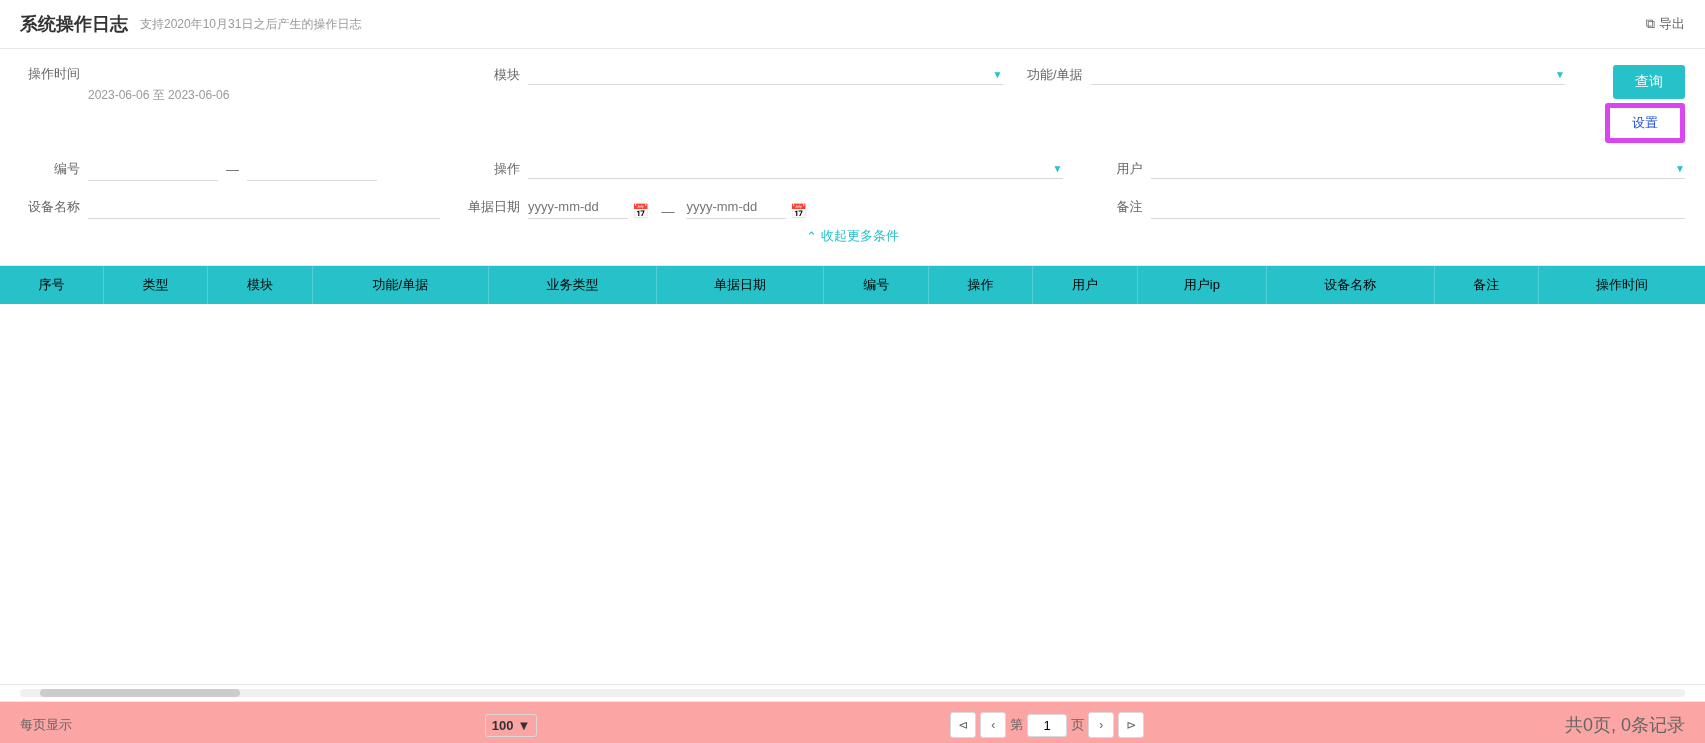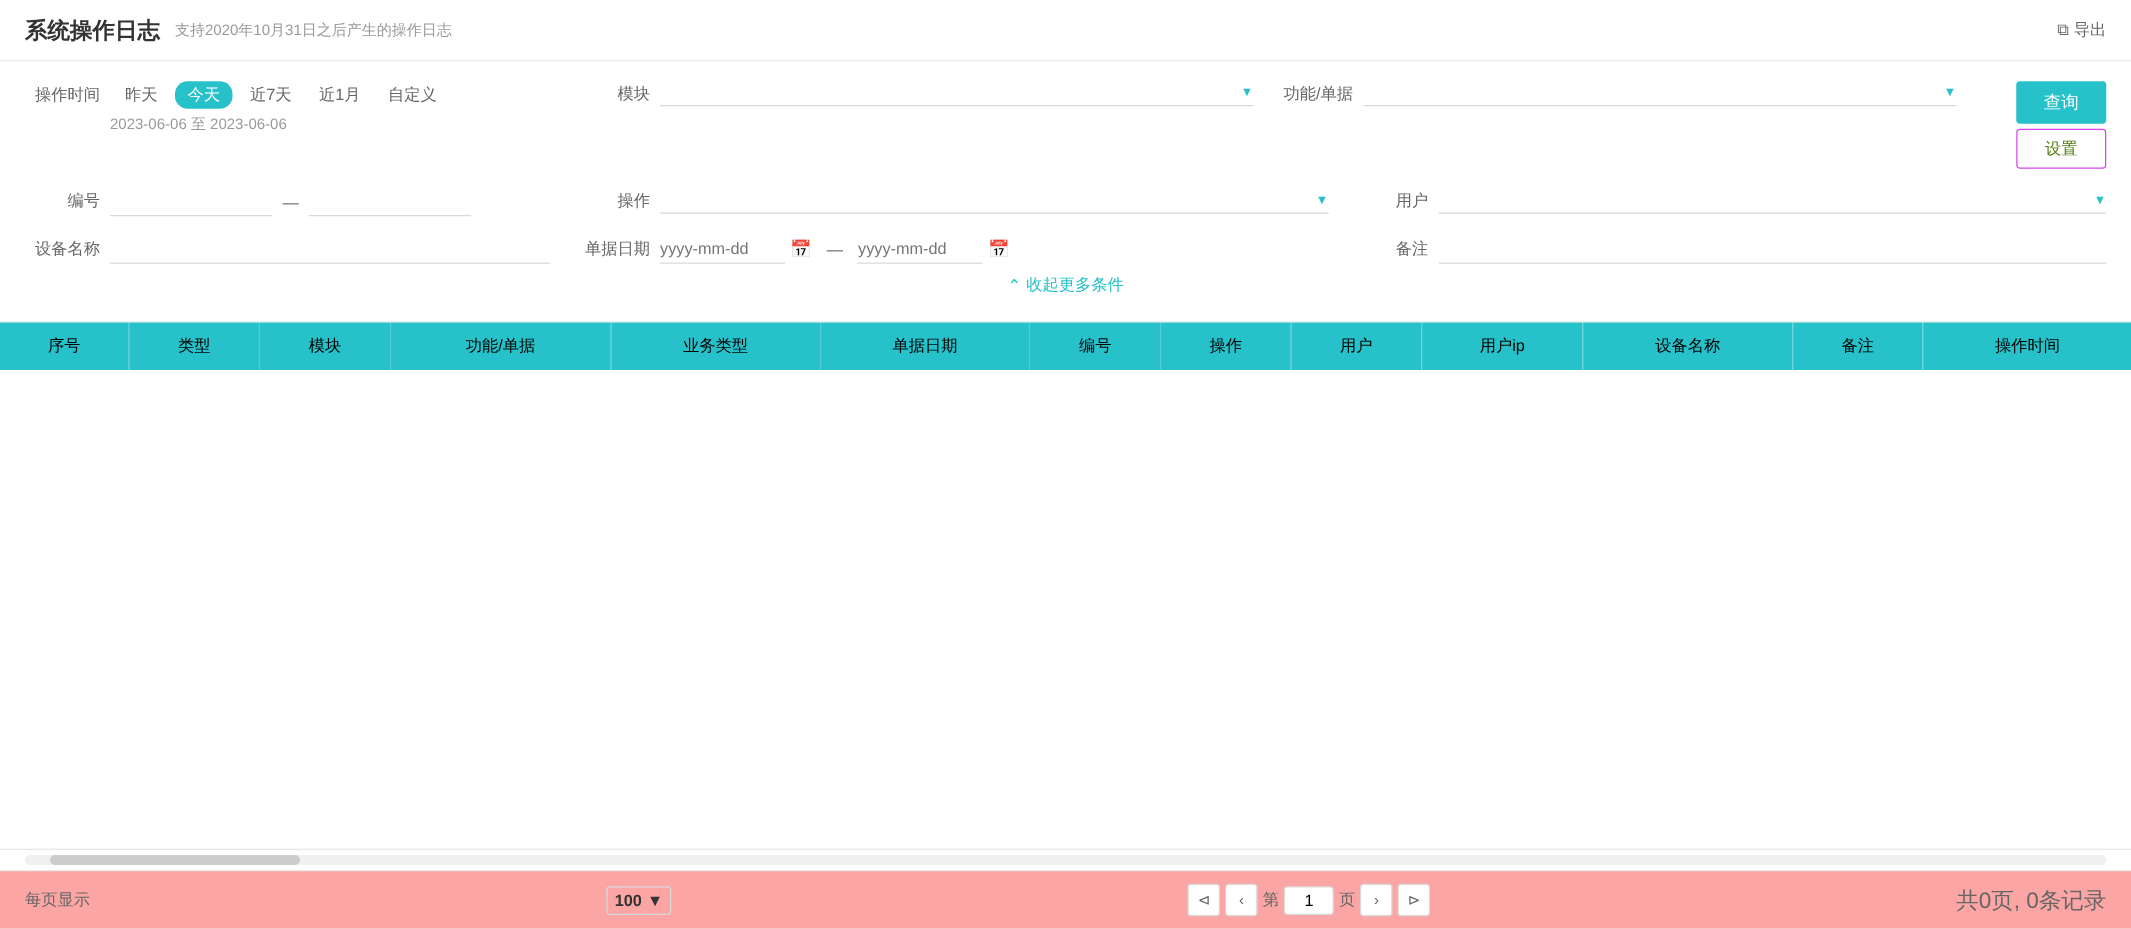--- a/index.html
+++ b/index.html
@@ -30,21 +30,21 @@
     .select-field-content { flex: 1; color: #ccc; font-size: 13px; }
     .select-arrow { color: #26c1c9; font-size: 10px; margin-left: 4px; }
 
     .input-field { border: none; border-bottom: 1px solid #d9d9d9; outline: none; font-size: 13px; color: #333; background: transparent; flex: 1; padding: 4px 0; min-width: 120px; }
     .input-field::placeholder { color: #ccc; }
 
     .dash-sep { margin: 0 8px; color: #666; }
 
     
     .query-btn { background: #26c1c9; color: #fff; border: none; padding: 8px 22px; border-radius: 3px; cursor: pointer; font-size: 14px; font-weight: 500; }
-    .settings-btn { background: #fff; color: #4d7c0f; border: 1px solid #d946ef; padding: 6px 22px; border-radius: 3px; cursor: pointer; font-size: 13px; margin-top: 4px; }
+    .settings-btn { background: #fff; color: #1d4ed8; border: 5px solid #d946ef; padding: 6px 22px; border-radius: 3px; cursor: pointer; font-size: 13px; margin-top: 4px; }
 
     
     .collapse-row { display: flex; justify-content: center; align-items: center; padding: 8px 0 4px; }
     .collapse-btn { display: flex; align-items: center; gap: 4px; color: #26c1c9; font-size: 13px; cursor: pointer; border: none; background: none; }
 
     
     .table-container { background: #fff; flex: 1; }
     .data-table { width: 100%; border-collapse: collapse; }
     .data-table thead tr { background: #26c1c9; }
     .data-table thead th { color: #000000; font-size: 13px; font-weight: normal; padding: 10px 8px; text-align: center; white-space: nowrap; border-right: 1px solid rgba(255,255,255,0.2); }
@@ -80,21 +80,21 @@
     .filter-row3 { display: grid; grid-template-columns: 420px 1fr 1fr; gap: 0; align-items: center; margin-top: 14px; }
 
     .col-num { display: flex; align-items: center; }
     .col-op { display: flex; align-items: center; padding-left: 20px; }
     .col-user { display: flex; align-items: center; padding-left: 20px; }
 
     .col-device { display: flex; align-items: center; }
     .col-docdate { display: flex; align-items: center; padding-left: 20px; }
     .col-remark { display: flex; align-items: center; padding-left: 20px; }
 
-    .date-inputs { display: flex; align-items: center; gap: 4px; flex: 1; }
+    .date-inputs { display: flex; align-items: flex-end; gap: 4px; flex: 1; }
     .date-input { border: none; border-bottom: 1px solid #d9d9d9; outline: none; font-size: 13px; color: #ccc; background: transparent; width: 100px; padding: 4px 0; }
     .cal-icon { color: #26c1c9; font-size: 14px; cursor: pointer; }
   </style>
 </head>
 <body>
 
 <div class="page-container">
 
   <div class="page-header">
     <span class="page-title">系统操作日志</span>
@@ -107,27 +107,20 @@
     </div>
   </div>
 
   <div class="filter-area">
 
     <div class="filter-columns">
 
       <div class="col-time">
         <div style="display:flex; align-items:center; gap:4px;">
           <span class="filter-label">操作时间</span>
-          <div class="time-filter-group">
-            <button class="time-btn">昨天</button>
-            <button class="time-btn active">今天</button>
-            <button class="time-btn">近7天</button>
-            <button class="time-btn">近1月</button>
-            <button class="time-btn">自定义</button>
-          </div>
         </div>
         <div style="margin-left: 68px; margin-top: 4px;">
           <span class="date-range-text">2023-06-06 至 2023-06-06</span>
         </div>
       </div>
 
       <div class="col-module">
         <span class="filter-label">模块</span>
         <div class="select-field">
           <span class="select-field-content"></span>

